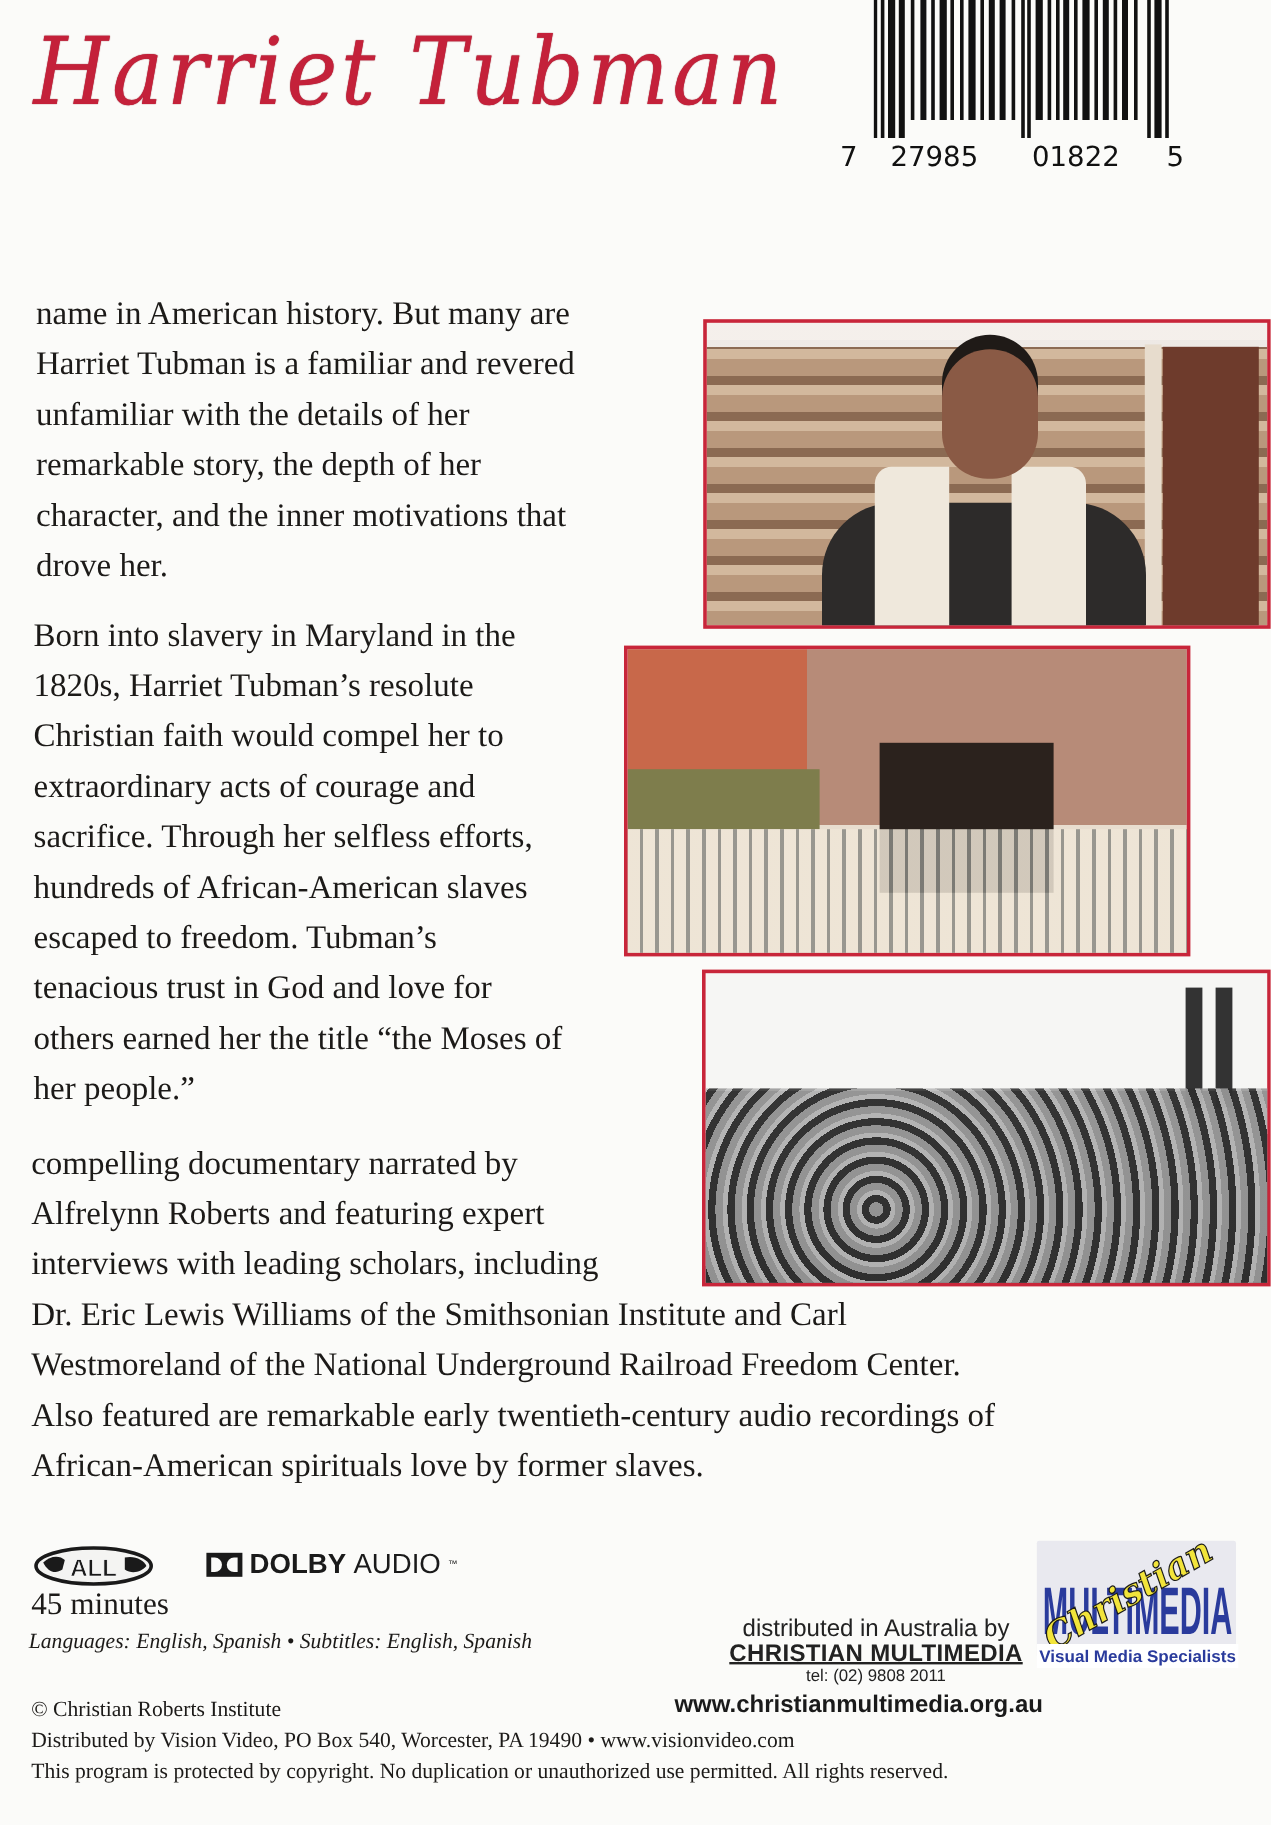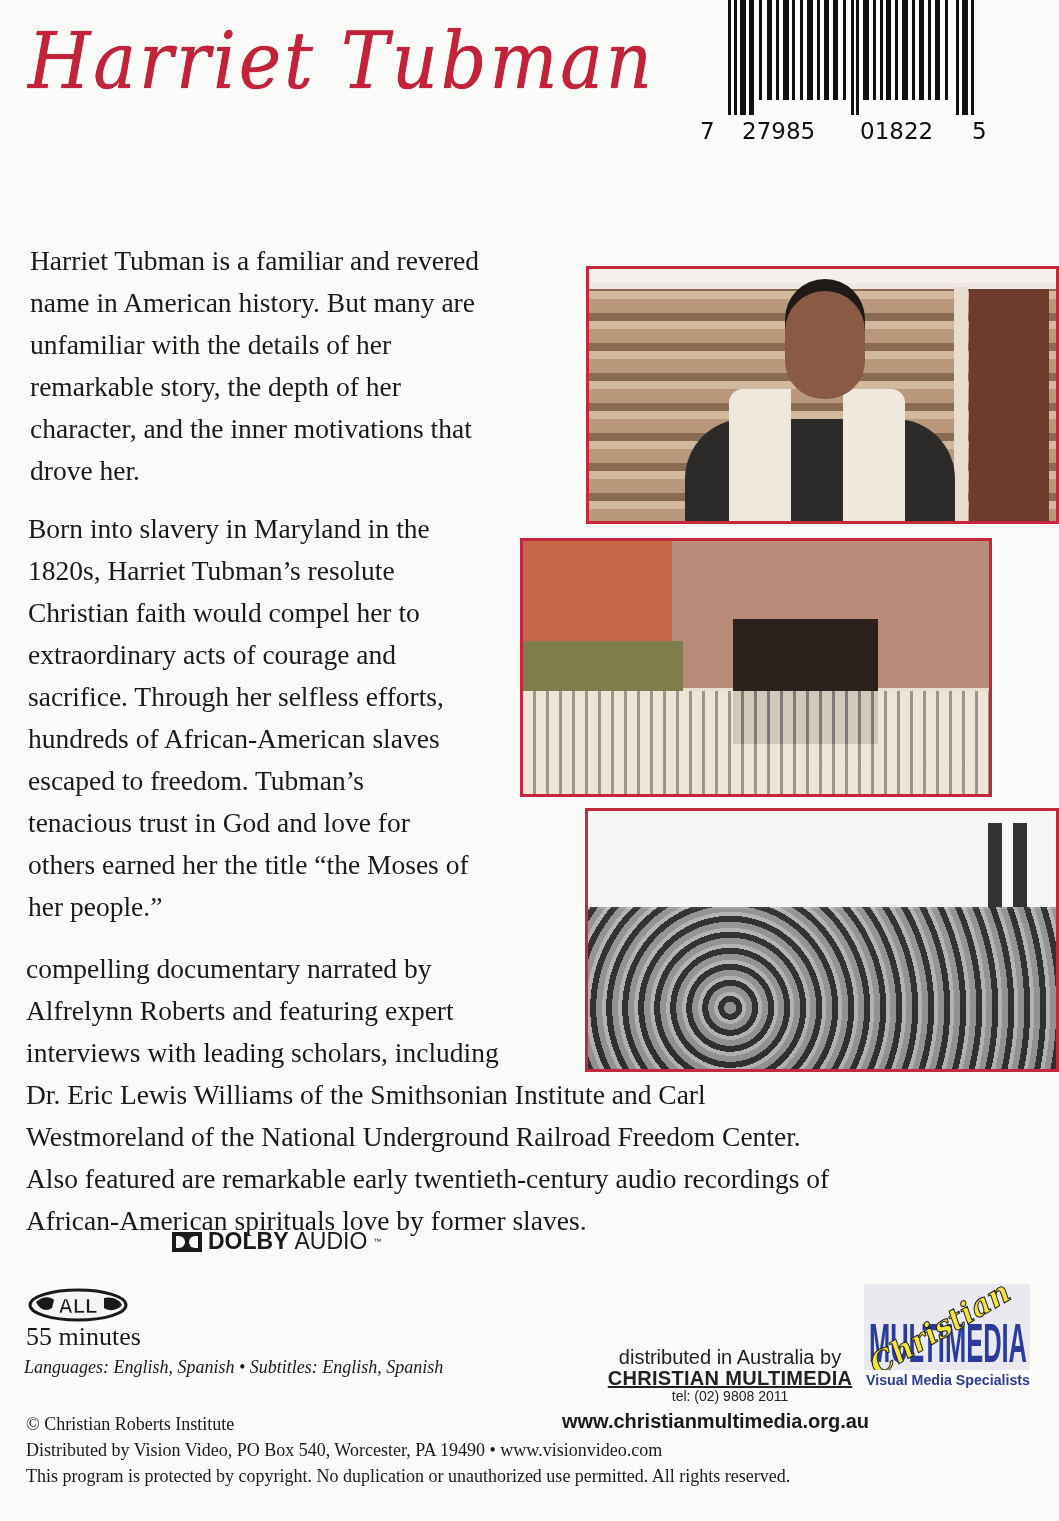--- a/index.html
+++ b/index.html
@@ -63,21 +63,21 @@
   }
   .photo3 { left: 585px; top: 808px; width: 474px; height: 264px;
     background:
       linear-gradient(180deg, #f6f6f4 0 38%, #6a6a6a 38%, #3a3a3a 100%);
   }
   .scene { position: absolute; }
 
   
   .rating-logo { left: 28px; top: 1288px; width: 100px; height: 34px; }
   .dolby {
-    left: 172px; top: 1228px;
+    left: 172px; top: 1290px;
     font-family: "Liberation Sans", "DejaVu Sans", sans-serif;
     font-size: 23px; color: #1a1a1a; display: flex; align-items: center; gap: 6px;
   }
   .dolby-mark { width: 30px; height: 20px; background: #1a1a1a; position: relative; }
   .dolby-mark::before, .dolby-mark::after {
     content: ""; position: absolute; top: 4px; width: 9px; height: 12px; background: #fbfbf9;
   }
   .dolby-mark::before { left: 4px; border-radius: 0 8px 8px 0; }
   .dolby-mark::after { right: 4px; border-radius: 8px 0 0 8px; }
   .dolby-bold { font-weight: bold; }
@@ -148,22 +148,22 @@
   </g>
 </svg>
 <div class="abs barcode-digits">
   <span style="width:42px">7</span>
   <span style="width:118px">27985</span>
   <span style="width:112px">01822</span>
   <span>5</span>
 </div>
 
 <div class="abs para p1">
+  <span class="line">name in American history. But many are</span>
   <span class="line">Harriet Tubman is a familiar and revered</span>
-  <span class="line">name in American history. But many are</span>
   <span class="line">unfamiliar with the details of her</span>
   <span class="line">remarkable story, the depth of her</span>
   <span class="line">character, and the inner motivations that</span>
   <span class="line">drove her.</span>
 </div>
 
 <div class="abs para p2">
   <span class="line">Born into slavery in Maryland in the</span>
   <span class="line">1820s, Harriet Tubman’s resolute</span>
   <span class="line">Christian faith would compel her to</span>
@@ -214,21 +214,21 @@
   <text x="50" y="25" text-anchor="middle" font-family="Liberation Sans, sans-serif" font-weight="bold" font-size="20" fill="#1a1a1a" stroke="#fff" stroke-width="0.6">ALL</text>
 </svg>
 
 <div class="abs dolby">
   <span class="dolby-mark"></span>
   <span class="dolby-bold">DOLBY</span>
   <span>AUDIO</span>
     <span class="dolby-tm">™</span>
 </div>
 
-<div class="abs runtime">55 minutes</div>
+<div class="abs runtime">45 minutes</div>
 <div class="abs languages">Languages: English, Spanish • Subtitles: English, Spanish</div>
 
 <div class="abs dist-au">
   <div class="lbl">distributed in Australia by</div>
   <div class="name">CHRISTIAN MULTIMEDIA</div>
   <div class="tel">tel: (02) 9808 2011</div>
 </div>
 <div class="abs cm-url">www.christianmultimedia.org.au</div>
 
 <svg class="abs cm-logo" viewBox="0 0 180 130">

